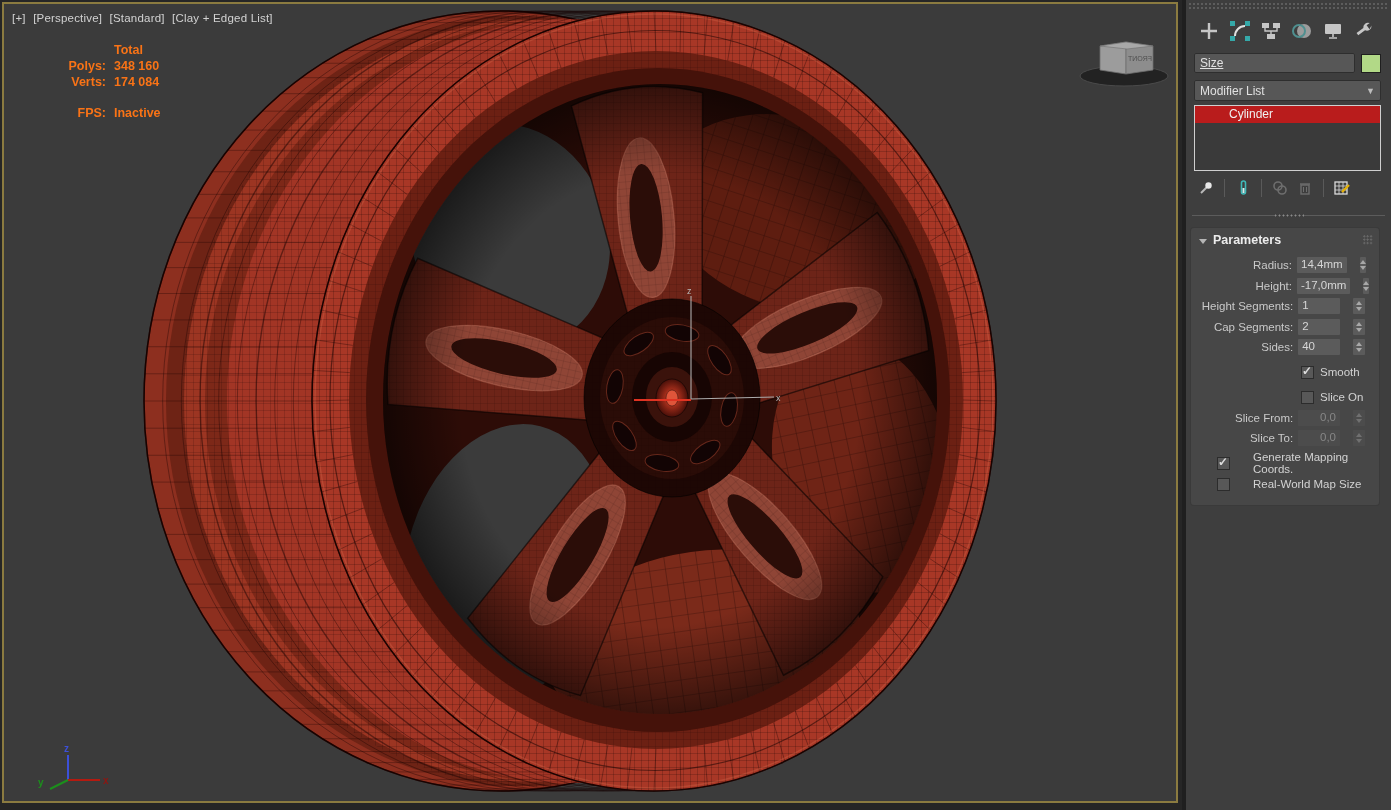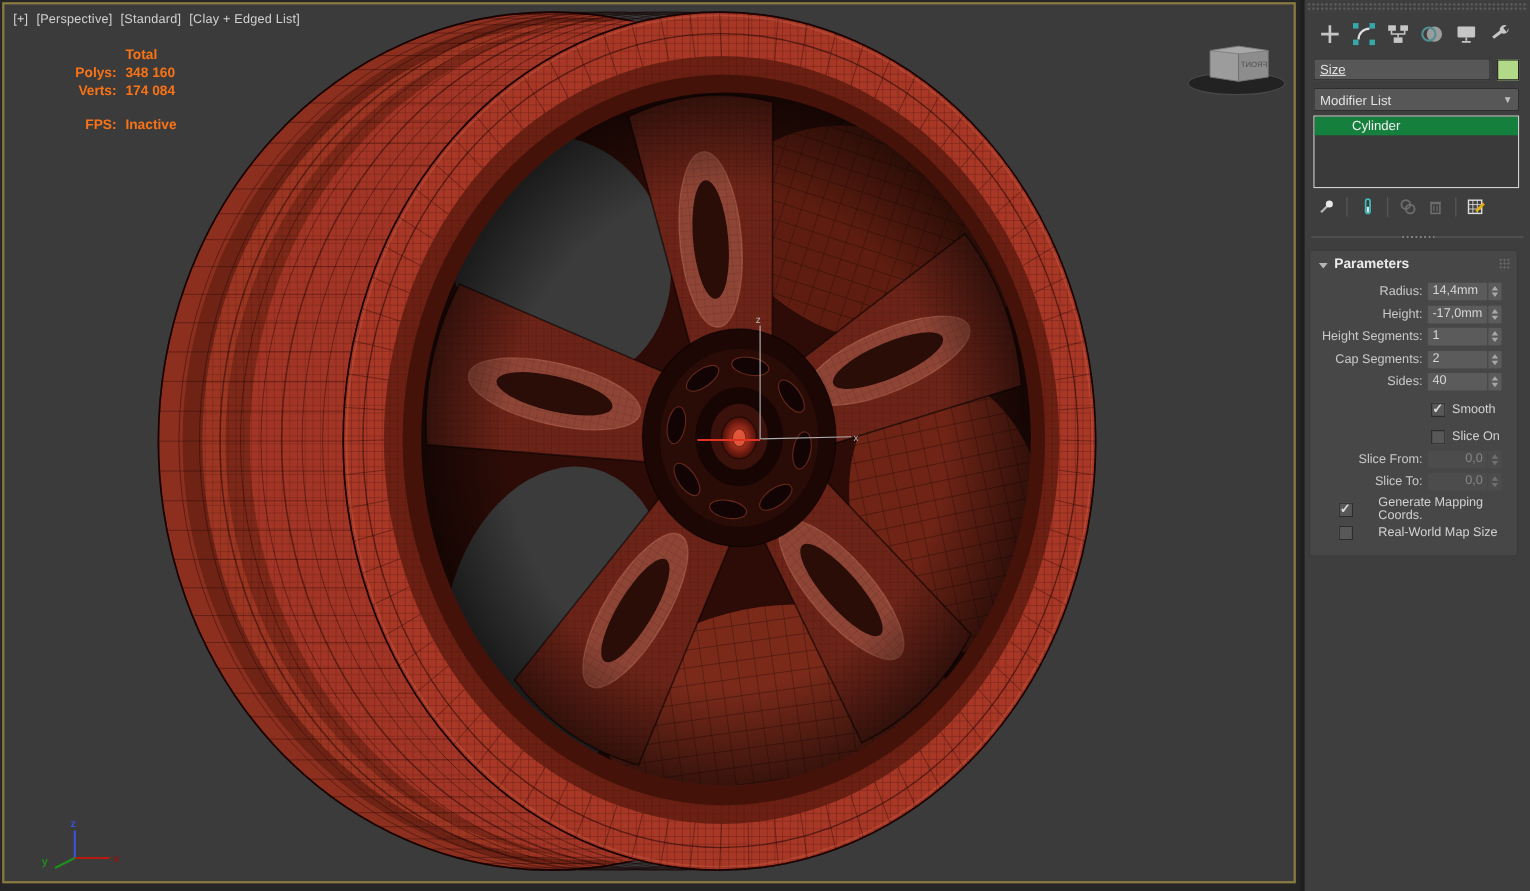--- a/index.html
+++ b/index.html
@@ -27,38 +27,38 @@
   .tab svg{display:block;}
   .name-row{display:flex;align-items:center;gap:6px;padding:4px 10px 4px 8px;}
   .name-field{flex:1;background:#575757;color:#e2e2e2;font-size:12px;padding:3px 6px;border-radius:2px;
     box-shadow:inset 0 0 0 1px #2e2e2e;cursor:text;text-decoration:underline;}
   .swatch{width:20px;height:19px;background:#b2d987;box-shadow:inset 0 0 0 1px #1f1f1f;cursor:pointer;}
   .dropdown{margin:3px 10px 0 8px;background:#575757;border-radius:2px;box-shadow:inset 0 0 0 1px #2e2e2e;
     display:flex;align-items:center;justify-content:space-between;padding:2px 6px;font-size:12px;color:#e0e0e0;cursor:pointer;height:17px;text-align:center;}
   .dropdown .arrow{font-size:9px;color:#bdbdbd;}
   .stack{margin:4px 10px 0 8px;height:64px;background:#3a3a3a;border:1px solid #cfcfcf;overflow:hidden;}
   .stack-row{height:17px;line-height:17px;font-size:12px;padding-left:34px;color:#f0f0f0;
-    background:#15803d;cursor:pointer;}
+    background:#b91c1c;cursor:pointer;}
   .stack-tools{display:flex;align-items:center;gap:5px;padding:7px 6px 5px 10px;}
   .stack-tools .sep{width:1px;height:18px;background:#5a5a5a;margin:0 3px;}
   .tool{width:20px;height:20px;display:flex;align-items:center;justify-content:center;cursor:pointer;}
   .splitter{position:relative;margin:12px 6px 0 6px;height:5px;border-top:1px solid #5c5c5c;}
   .splitter .dots{position:absolute;left:50%;top:-3px;transform:translateX(-50%);width:30px;height:5px;background:#3e3e3e;
     background-image:radial-gradient(circle at 1.5px 2.5px,#8a8a8a 0.9px,transparent 1.1px);background-size:4px 5px;}
   .rollout{margin:7px 12px 0 5px;background:#474747;border-radius:3px;padding-bottom:10px;
     box-shadow:0 0 0 1px #3a3a3a;}
   .rollout-hd{display:flex;align-items:center;padding:5px 6px 4px 6px;cursor:pointer;}
   .rollout-hd .tri{width:0;height:0;border-left:4px solid transparent;border-right:4px solid transparent;
     border-top:5px solid #b5b5b5;margin:2px 6px 0 2px;}
   .rollout-hd .ttl{font-weight:bold;font-size:12.5px;color:#ececec;flex:1;}
   .rollout-hd .grip{width:10px;height:10px;
     background-image:radial-gradient(circle at 1.2px 1.2px,#6a6a6a 0.9px,transparent 1.1px);background-size:3.4px 3.4px;}
   .prow{display:flex;align-items:center;height:20.5px;padding-right:14px;}
   .prow .plab{width:104px;text-align:right;font-size:11.5px;color:#c9c9c9;padding-right:5px;white-space:nowrap;}
-  .spinfield{display:flex;width:68px;height:16px;}
+  .spinfield{display:flex;width:68px;height:16px;gap:12px;}
   .fval{flex:1;background:#5b5b5b;color:#d6d6d6;font-size:11.5px;padding:1px 4px 0 4px;border-radius:1px;cursor:text;}
   .spinner{width:12px;margin-left:1px;background:#5b5b5b;display:flex;flex-direction:column;align-items:center;
     justify-content:center;gap:2px;cursor:pointer;border-radius:1px;}
   .spinner i{width:0;height:0;border-left:3.5px solid transparent;border-right:3.5px solid transparent;}
   .spinner .up{border-bottom:4px solid #a8a8a8;}
   .spinner .dn{border-top:4px solid #a8a8a8;}
   .prow.disabled .fval{background:#4c4c4c;color:#878787;text-align:right;}
   .prow.disabled .spinner{background:#4c4c4c;}
   .prow.disabled .up{border-bottom-color:#707070;}
   .prow.disabled .dn{border-top-color:#707070;}

